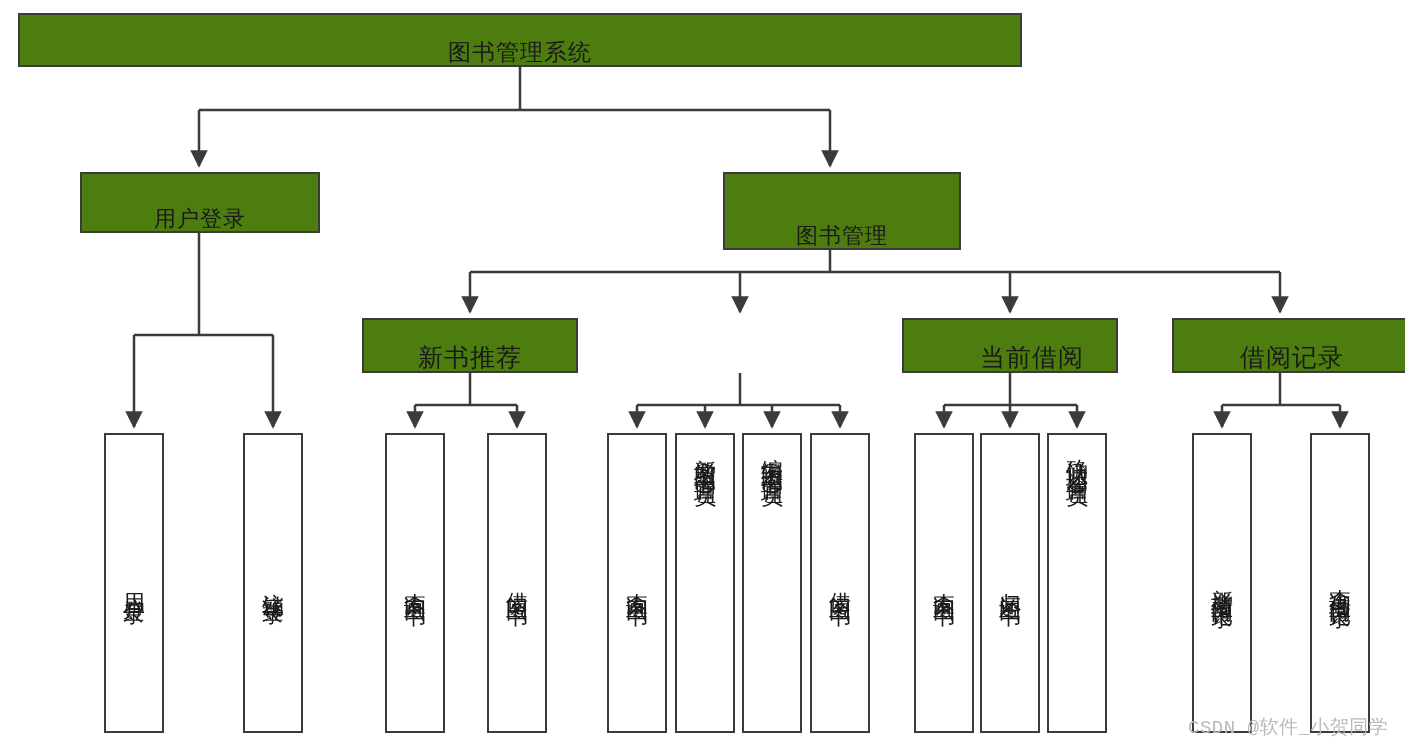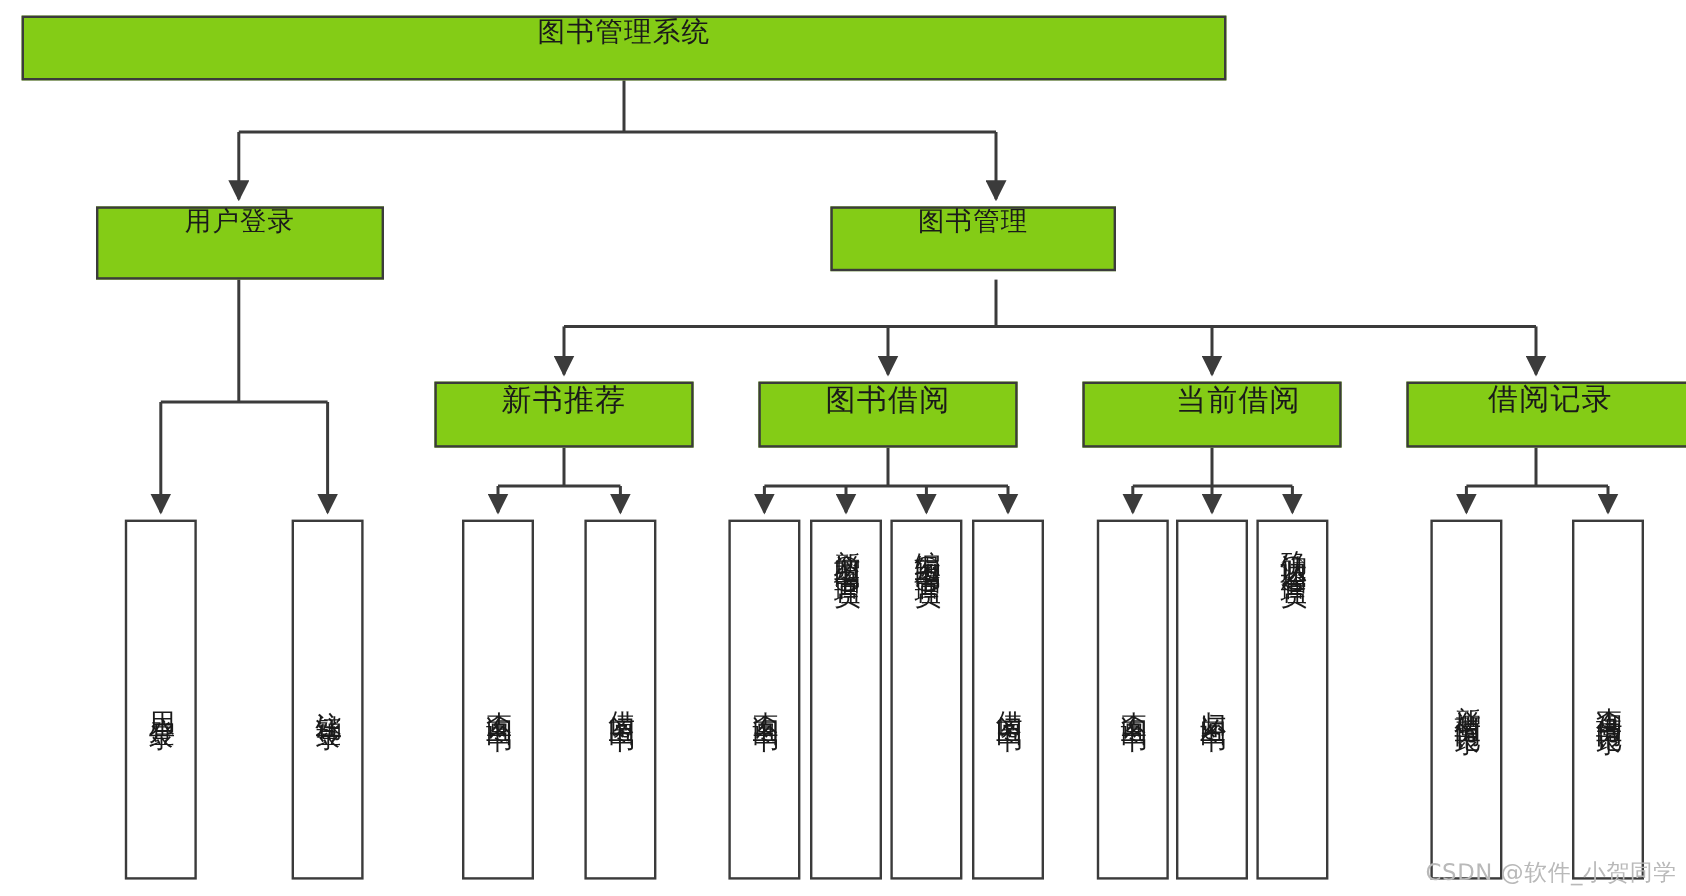--- a/index.html
+++ b/index.html
@@ -22,23 +22,23 @@
     left: 0;
     top: 0;
     width: 1405px;
     height: 747px;
     pointer-events: none;
   }
   .node {
     position: absolute;
     box-sizing: border-box;
     border: 2px solid #3b3b3b;
-    background: #84cc16;
+    background: #4d7c0f;
     display: flex;
-    align-items: flex-start;
+    align-items: flex-end;
     justify-content: center;
     color: #1a1a1a;
   }
   .node-label {
     font-size: 22px;
     line-height: 1.1;
     letter-spacing: 1px;
     white-space: nowrap;
     color: #1a1a1a;
   }
@@ -136,31 +136,28 @@
   </svg>
 
   <div class="node root" style="left:18px; top:13px; width:1004px; height:54px;">
     <span class="node-label">图书管理系统</span>
   </div>
 
   <div class="node level2" style="left:80px; top:172px; width:240px; height:61px;">
     <span class="node-label">用户登录</span>
   </div>
 
-  <div class="node level2" style="left:692px; top:172px; width:238px; height:54px;">
+  <div class="node level2" style="left:723px; top:172px; width:238px; height:78px;">
     <span class="node-label">图书管理</span>
   </div>
 
   <div class="node level3" style="left:362px; top:318px; width:216px; height:55px;">
     <span class="node-label">新书推荐</span>
   </div>
 
-  <div class="node level3" style="left:632px; top:318px; width:216px; height:55px;">
-    <span class="node-label">图书借阅</span>
-  </div>
 
   <div class="node level3" style="left:902px; top:318px; width:216px; height:55px;padding-left:44px;">
     <span class="node-label">当前借阅</span>
   </div>
 
   <div class="node level3" style="left:1172px; top:318px; width:240px; height:55px;font-family:Liberation Serif, serif;">
     <span class="node-label">借阅记录</span>
   </div>
 
   <div class="leaf center-text" style="left:104px; top:433px; width:60px; height:300px;">
@@ -208,17 +205,17 @@
   </div>
 
   <div class="leaf center-text" style="left:1192px; top:433px; width:60px; height:300px;">
     <span class="leaf-label">新增借阅记录</span>
   </div>
 
   <div class="leaf center-text" style="left:1310px; top:433px; width:60px; height:300px;">
     <span class="leaf-label">查询借阅记录</span>
   </div>
 
-  <div class="watermark" style="left:1188px; top:714px;">
+  <div class="watermark" style="left:1188px; top:714px;font-family:Liberation Mono, monospace;">
     <span>CSDN @软件_小贺同学</span>
   </div>
 
 </div>
 
 </body></html>

